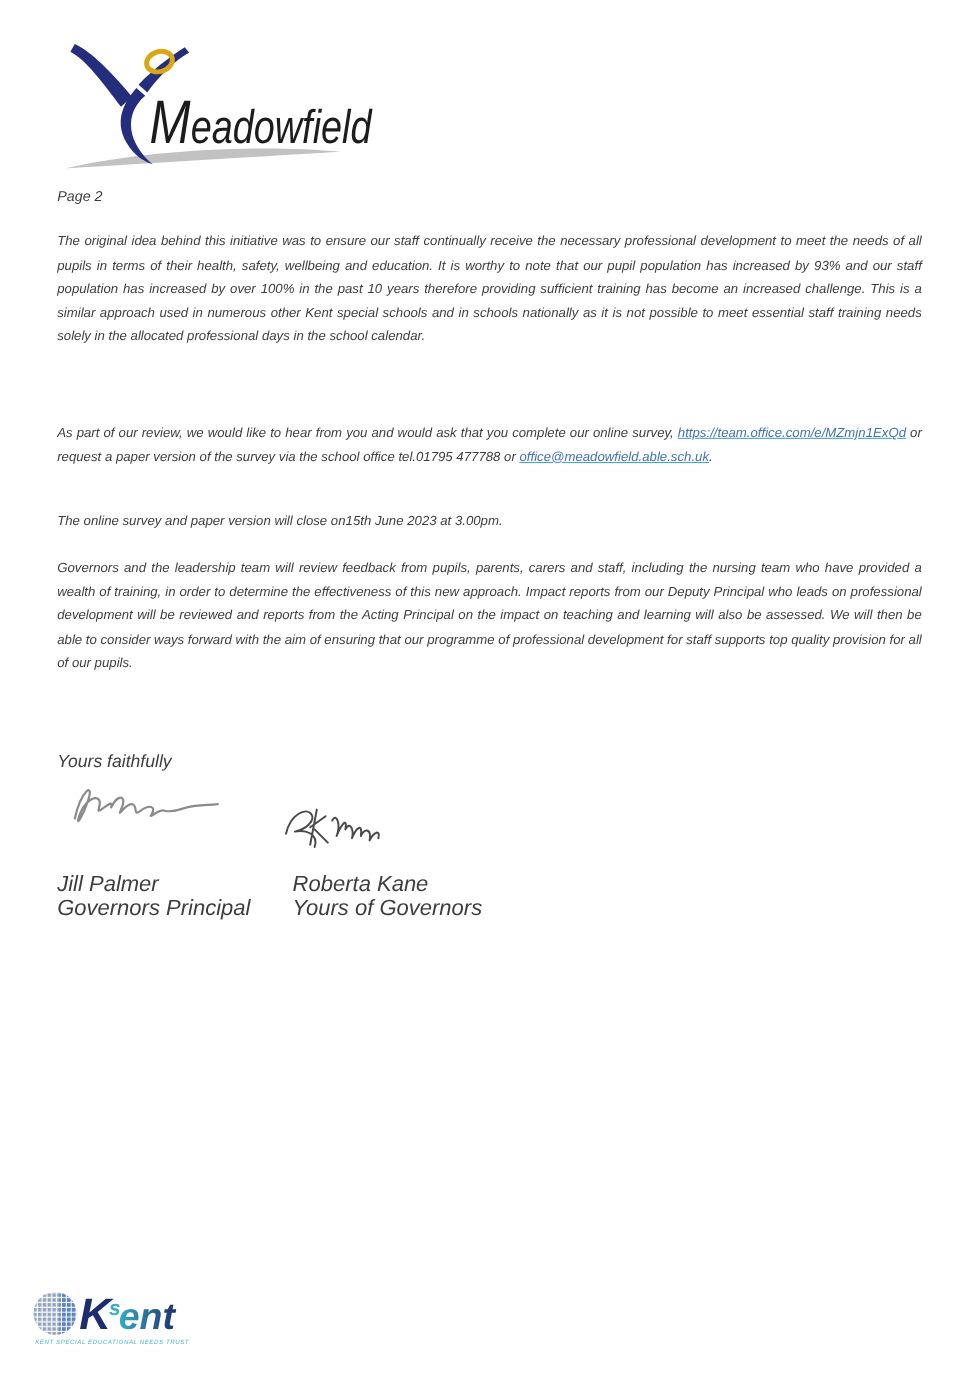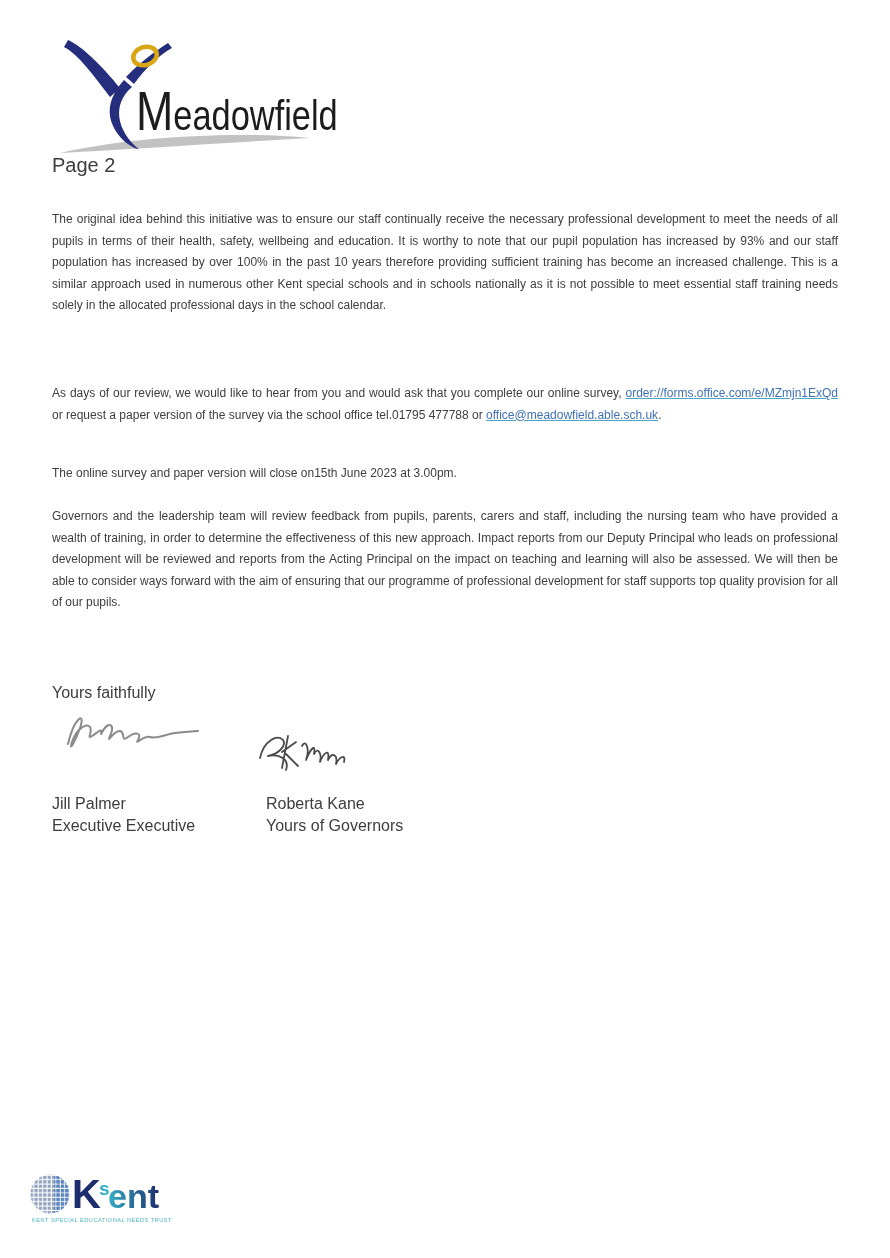--- a/index.html
+++ b/index.html
@@ -4,39 +4,39 @@
 <style>
   * { margin:0; padding:0; box-sizing:border-box; }
   html, body { width:890px; height:1258px; }
   body {
     position:relative;
     background:#ffffff;
     font-family:"Liberation Sans", sans-serif;
     color:#3d3d3d;
     overflow:hidden;
   }
-  .abs { position:absolute; }
+  .abs { position:absolute;font-style:italic; }
   .para {
     left:52px;
     width:786px;
     font-size:12px;
     line-height:21.5px;
     text-align:justify;
     color:#3d3d3d;
   }
   .single { text-align:left; }
   .doclink {
     color:#4070b8;
     text-decoration:underline;
     text-decoration-color:#4ea4c6;
     cursor:pointer;
   }
-  .page-label { left:52px; top:154px; font-size:20px; }
+  .page-label { left:52px; top:171px; font-size:13px; }
   .closing { left:52px; top:684px; font-size:16px; }
-  .sig-block { font-size:16px; line-height:22px; color:#3d3d3d; }
+  .sig-block { font-size:20px; line-height:22px; color:#3d3d3d; }
   svg { display:block; }
 </style>
 </head>
 <body>
 
 <div class="abs" style="left:48px; top:26px; width:300px; height:132px;">
   <svg width="300" height="132" viewBox="0 0 300 132">
 
     <path d="M12,127 C85,110 190,105 262,112 C190,116 85,123 12,127 Z" fill="#c2c2c2"></path>
 
@@ -53,21 +53,21 @@
         <tspan>M</tspan><tspan font-size="43">eadowfield</tspan>
       </text>
     </g>
   </svg>
 </div>
 
 <div class="abs page-label">Page 2</div>
 
 <p class="abs para" style="top:209px;">The original idea behind this initiative was to ensure our staff continually receive the necessary professional development to meet the needs of all pupils in terms of their health, safety, wellbeing and education. It is worthy to note that our pupil population has increased by 93% and our staff population has increased by over 100% in the past 10 years therefore providing sufficient training has become an increased challenge. This is a similar approach used in numerous other Kent special schools and in schools nationally as it is not possible to meet essential staff training needs solely in the allocated professional days in the school calendar.</p>
 
-<p class="abs para" style="top:383px;"><span>As days of our review, we would like to hear from you and would ask that you complete our online survey, </span><a class="doclink">order://forms.office.com/e/MZmjn1ExQd</a><span> or request a paper version of the survey via the school office tel.01795 477788 or </span><a class="doclink">office@meadowfield.able.sch.uk</a><span>.</span></p>
+<p class="abs para" style="top:383px;"><span>As part of our review, we would like to hear from you and would ask that you complete our online survey, </span><a class="doclink">https://team.office.com/e/MZmjn1ExQd</a><span> or request a paper version of the survey via the school office tel.01795 477788 or </span><a class="doclink">office@meadowfield.able.sch.uk</a><span>.</span></p>
 
 <p class="abs para single" style="top:463px;">The online survey and paper version will close on15th June 2023 at 3.00pm.</p>
 
 <p class="abs para" style="top:506px;">Governors and the leadership team will review feedback from pupils, parents, carers and staff, including the nursing team who have provided a wealth of training, in order to determine the effectiveness of this new approach. Impact reports from our Deputy Principal who leads on professional development will be reviewed and reports from the Acting Principal on the impact on teaching and learning will also be assessed. We will then be able to consider ways forward with the aim of ensuring that our programme of professional development for staff supports top quality provision for all of our pupils.</p>
 
 <div class="abs closing">Yours faithfully</div>
 
 <div class="abs" style="left:56px; top:700px; width:160px; height:62px;">
   <svg width="160" height="62" viewBox="0 0 160 62">
     <path d="M12,44 C18,18 30,10 24,28 C20,40 12,54 16,42 C20,30 30,22 34,27
@@ -81,21 +81,21 @@
   <svg width="120" height="52" viewBox="0 0 120 52">
     <path d="M8,32 C12,14 26,8 31,14 C35,20 26,28 16,30 C26,28 38,32 34,44
              M36,10 L30,42 M30,26 L44,16 M34,28 L46,40
              M50,20 C54,12 58,24 54,34 C58,24 64,16 62,28 C66,20 70,28 68,36
              C72,26 78,22 76,34 C80,26 86,28 84,38 C88,30 94,28 92,36" fill="none" stroke="#4a4a4a" stroke-width="1.8" stroke-linecap="round" stroke-linejoin="round"></path>
   </svg>
 </div>
 
 <div class="abs sig-block" style="left:52px; top:793px;">
   <div>Jill Palmer</div>
-  <div>Executive Executive</div>
+  <div>Governors Principal</div>
 </div>
 <div class="abs sig-block" style="left:266px; top:793px;">
   <div>Roberta Kane</div>
   <div>Yours of Governors</div>
 </div>
 
 <div class="abs" style="left:30px; top:1167px; width:150px; height:72px;">
   <svg width="150" height="72" viewBox="0 0 150 72">
     <defs>
       <pattern id="gpx" width="4.4" height="4.4" patternUnits="userSpaceOnUse">

